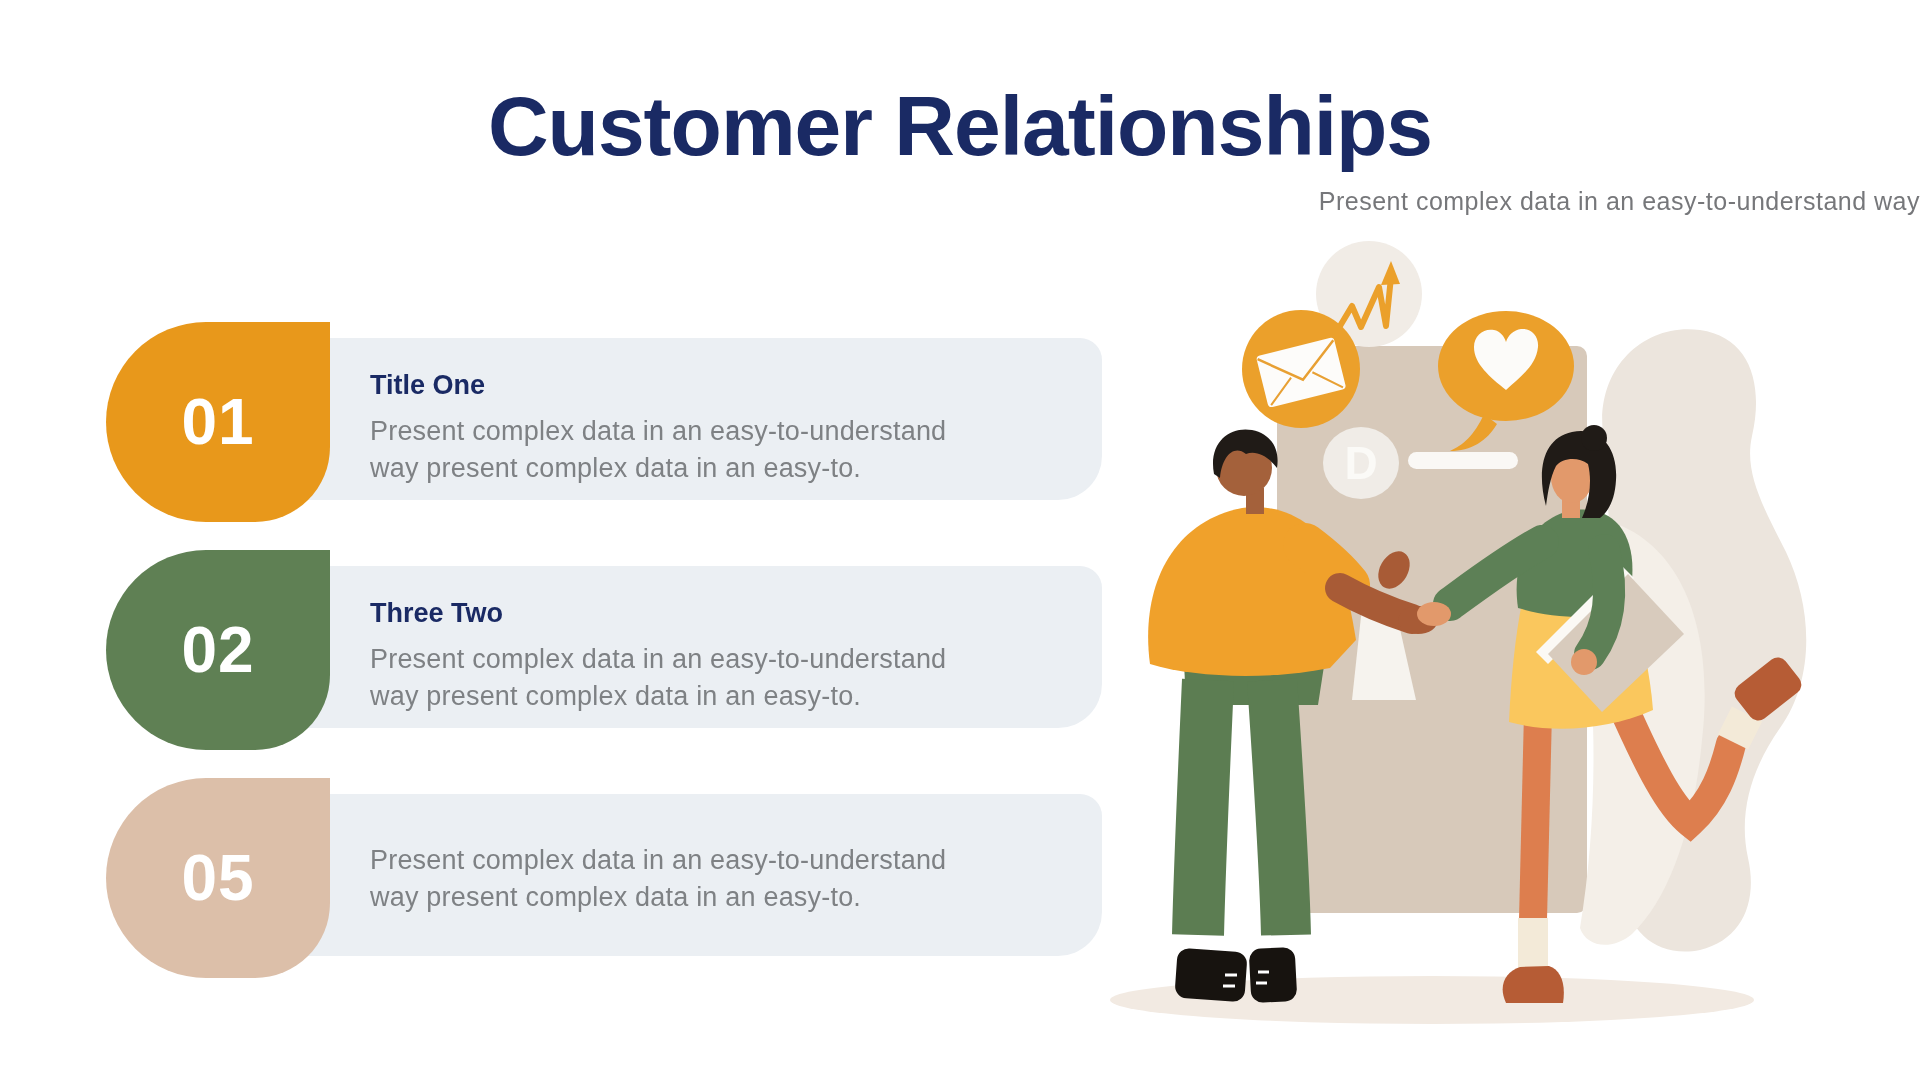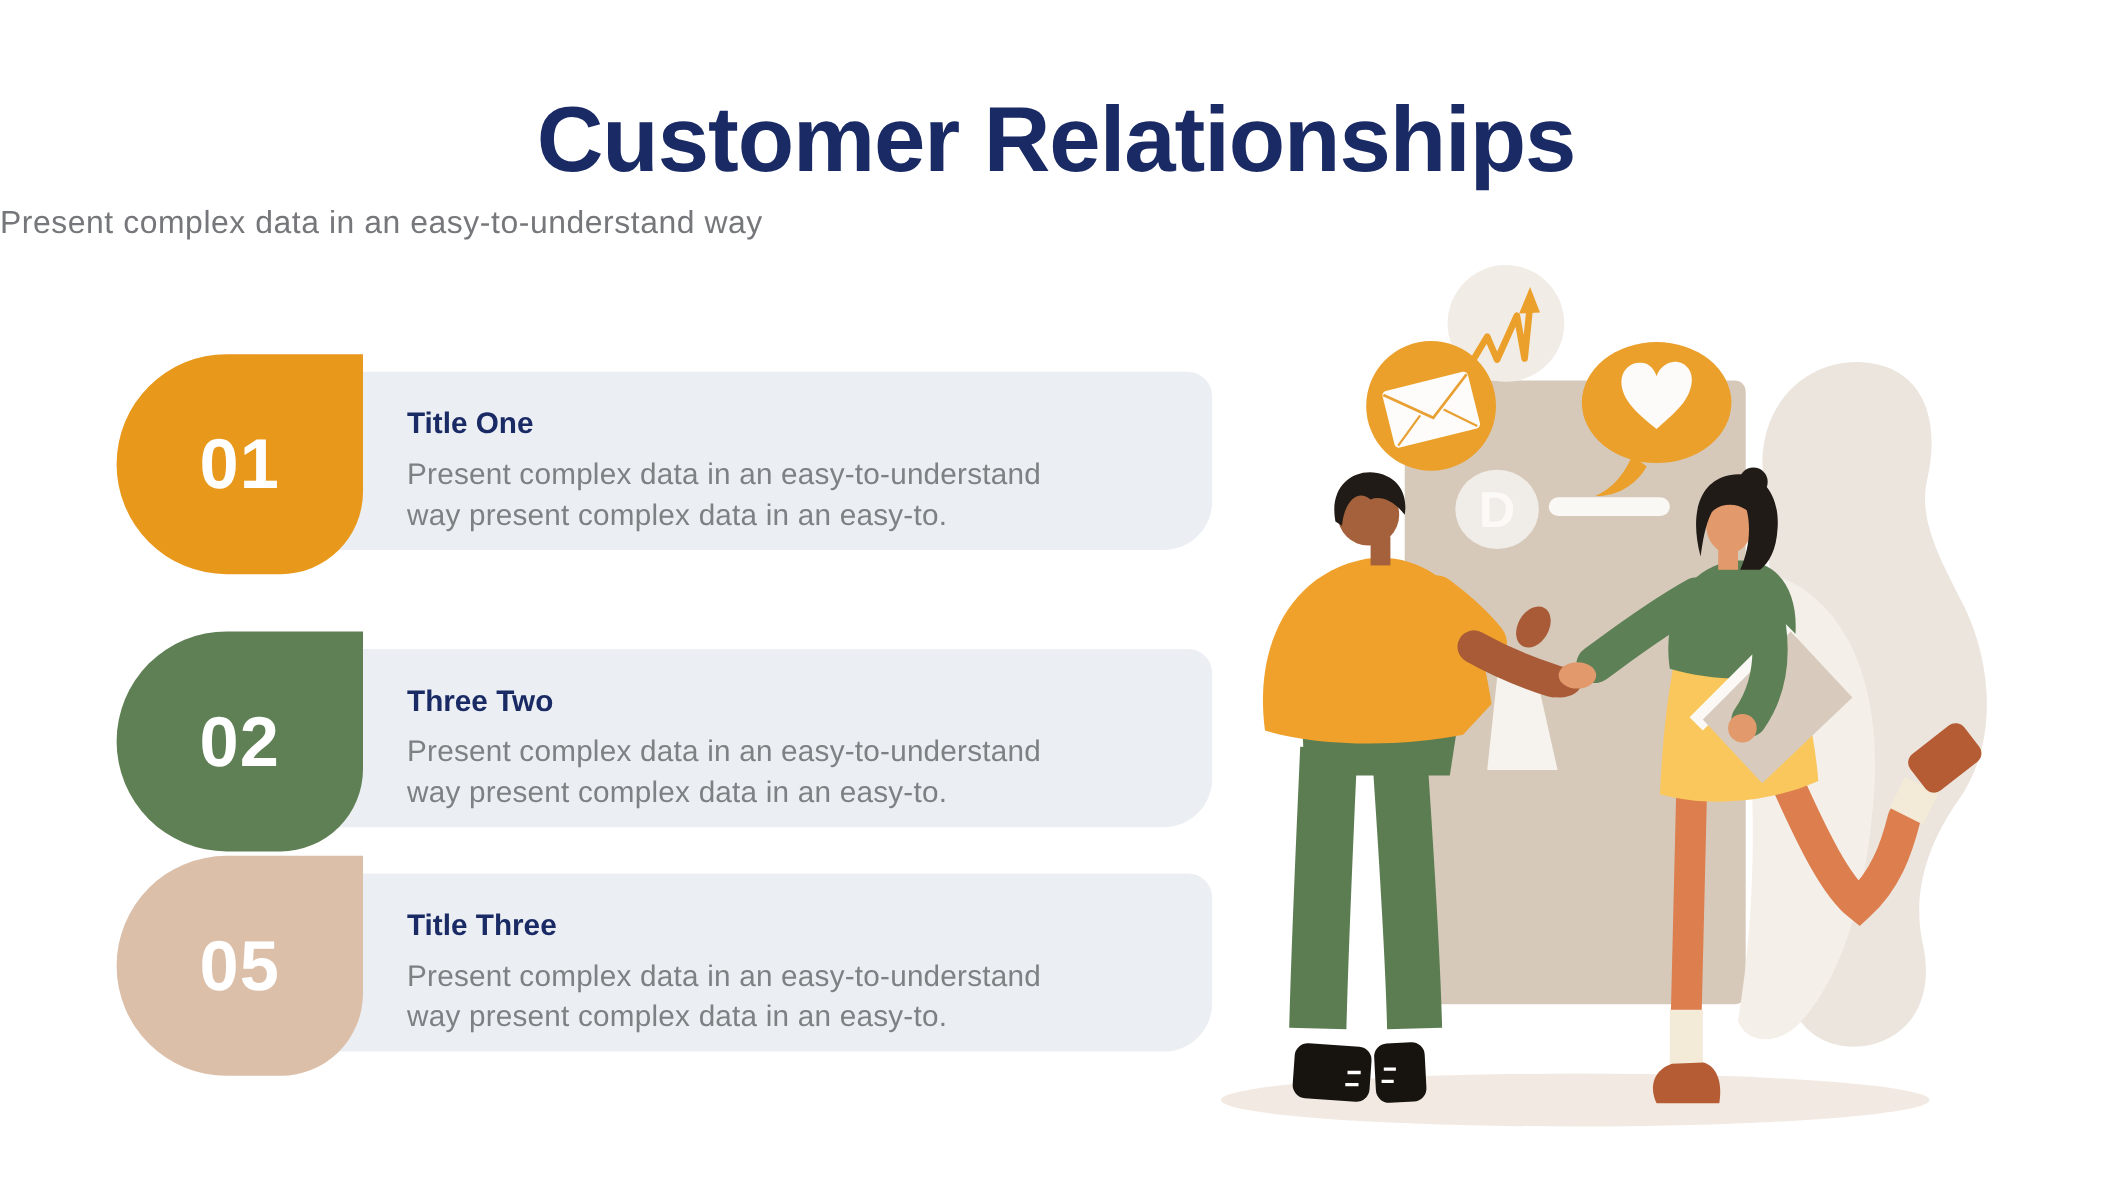--- a/index.html
+++ b/index.html
@@ -13,27 +13,27 @@
   .stage { position:absolute; inset:0; width:1920px; height:1080px; background:#ffffff; }
 
   .slide-title {
     position:absolute; top:84px; left:0; width:100%;
     text-align:center;
     font-size:84px; font-weight:bold; letter-spacing:-1px;
     color:#1A2A64; line-height:1;
   }
   .slide-subtitle {
     position:absolute; top:186px; left:0; width:100%;
-    text-align:left;
-    font-size:29px; color:#76777A; letter-spacing:0.5px; line-height:1.2;
+    text-align:right;
+    font-size:25px; color:#76777A; letter-spacing:0.5px; line-height:1.2;
   }
 
   .item { position:absolute; left:106px; width:996px; height:200px; }
   .item.i1 { top:322px; }
-  .item.i2 { top:574px; }
+  .item.i2 { top:550px; }
   .item.i3 { top:778px; }
 
   .panel {
     position:absolute; left:112px; top:16px;
     width:884px; height:162px;
     background:#EBEFF3;
     border-radius:10px 22px 44px 14px;
     z-index:1;
   }
   .badge {
@@ -93,21 +93,20 @@
 way present complex data in an easy-to.</div>
     </div>
   </div>
 
   <div class="item i3">
     <div class="panel"></div>
     <div class="badge" style="background: rgb(220, 191, 169);">
       <div class="badge-num">05</div>
     </div>
     <div class="content">
-      <div class="item-title">Title Three</div>
       <div class="item-desc">Present complex data in an easy-to-understand
 way present complex data in an easy-to.</div>
     </div>
   </div>
 
   <svg class="illustration-svg" viewBox="1100 210 720 820" xmlns="http://www.w3.org/2000/svg">
 
     <path fill="#ECE5DD" d="M 1604 440
       C 1592 372 1642 322 1700 330 C 1750 337 1764 384 1752 436
       C 1744 472 1762 505 1786 552 C 1812 606 1816 678 1780 728

